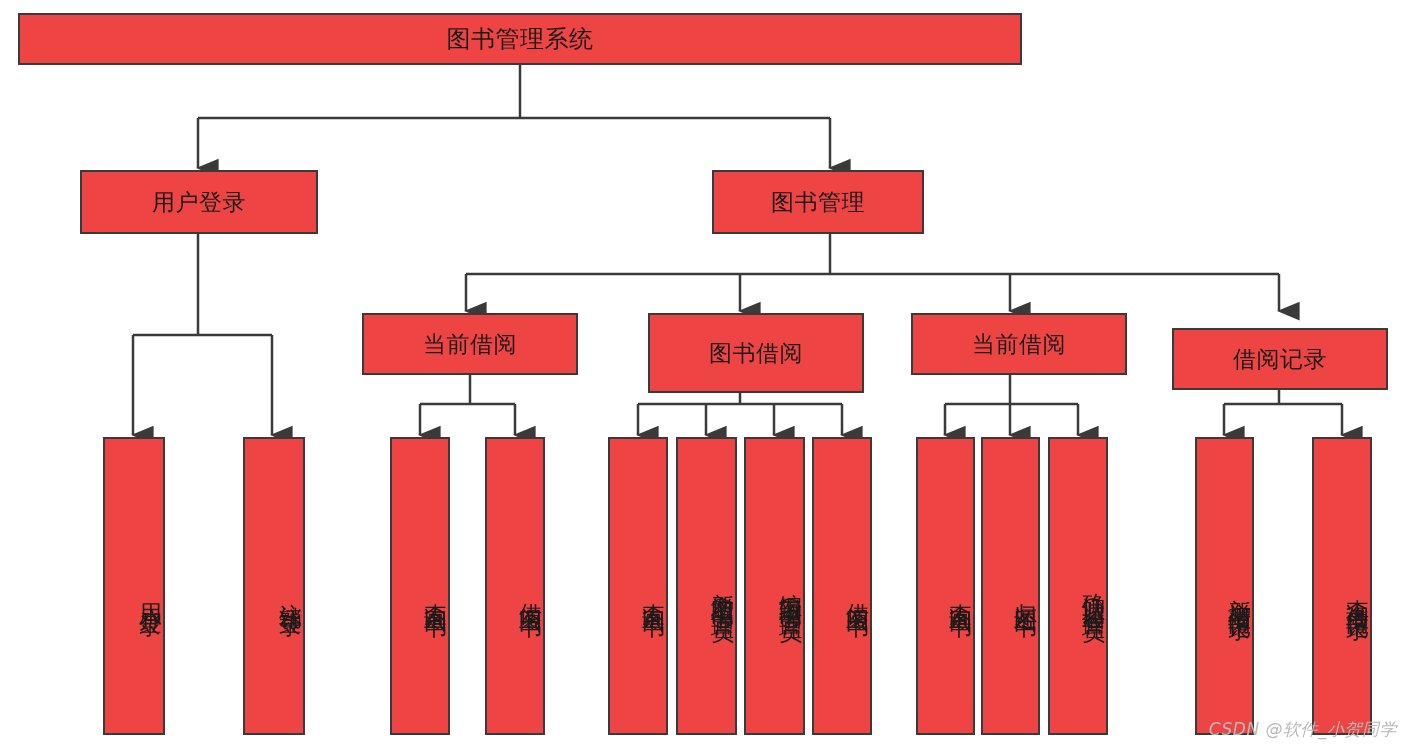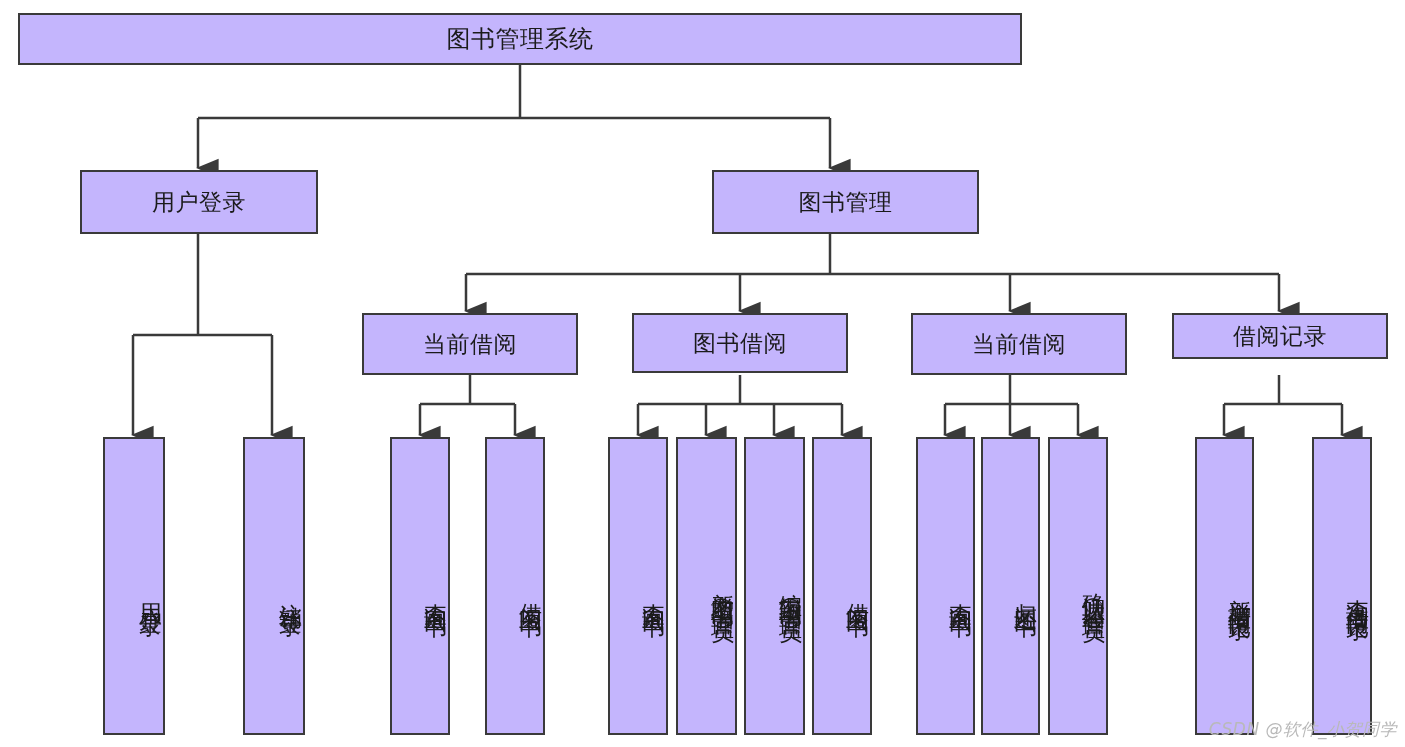--- a/index.html
+++ b/index.html
@@ -22,21 +22,21 @@
     left: 0;
     top: 0;
     width: 1405px;
     height: 747px;
     pointer-events: none;
   }
   .node {
     position: absolute;
     box-sizing: border-box;
     border: 2.5px solid #3a3a3a;
-    background: #c4b5fd;
+    background: #ef4444;
     display: flex;
     align-items: center;
     justify-content: center;
     color: #1b1b1b;
   }
   .node-h {
     font-size: 23px;
     letter-spacing: 0.5px;
     white-space: nowrap;
   }
@@ -140,26 +140,26 @@
       <path d="M 1224 404 L 1224 418"></path>
       <path d="M 1224 418 L 1224 435" marker-end="url(#arw)"></path>
       <path d="M 1342 404 L 1342 418"></path>
       <path d="M 1342 418 L 1342 435" marker-end="url(#arw)"></path>
     </g>
   </svg>
 
   <div class="node node-h root" id="node-root" style="left: 18px; top: 13px; width: 1004px; height: 52px;">图书管理系统</div>
 
   <div class="node node-h" id="node-l2-0" style="left: 80px; top: 170px; width: 238px; height: 64px;">用户登录</div>
-  <div class="node node-h" id="node-l2-1" style="left: 712px; top: 170px; width: 267px; height: 64px;">图书管理</div>
+  <div class="node node-h" id="node-l2-1" style="left: 712px; top: 170px; width: 212px; height: 64px;">图书管理</div>
 
   <div class="node node-h" id="node-l3-0" style="left: 362px; top: 313px; width: 216px; height: 62px;">当前借阅</div>
-  <div class="node node-h" id="node-l3-1" style="left: 632px; top: 313px; width: 216px; height: 60px;">图书借阅</div>
+  <div class="node node-h" id="node-l3-1" style="left: 648px; top: 313px; width: 216px; height: 80px;">图书借阅</div>
   <div class="node node-h" id="node-l3-2" style="left: 903px; top: 313px; width: 216px; height: 62px; margin-left: 8px;">当前借阅</div>
-  <div class="node node-h" id="node-l3-3" style="left: 1172px; top: 313px; width: 216px; height: 46px;">借阅记录</div>
+  <div class="node node-h" id="node-l3-3" style="left: 1172px; top: 328px; width: 216px; height: 62px;">借阅记录</div>
 
   <div class="node leaf" id="leaf-0" style="left: 103px; top: 437px; width: 62px; height: 298px;">
     <span class="leaf-label">用户登录</span>
   </div>
   <div class="node leaf" id="leaf-1" style="left: 243px; top: 437px; width: 62px; height: 298px;">
     <span class="leaf-label">注销登录</span>
   </div>
   <div class="node leaf" id="leaf-2" style="left: 390px; top: 437px; width: 60px; height: 298px;">
     <span class="leaf-label">查询图书</span>
   </div>

